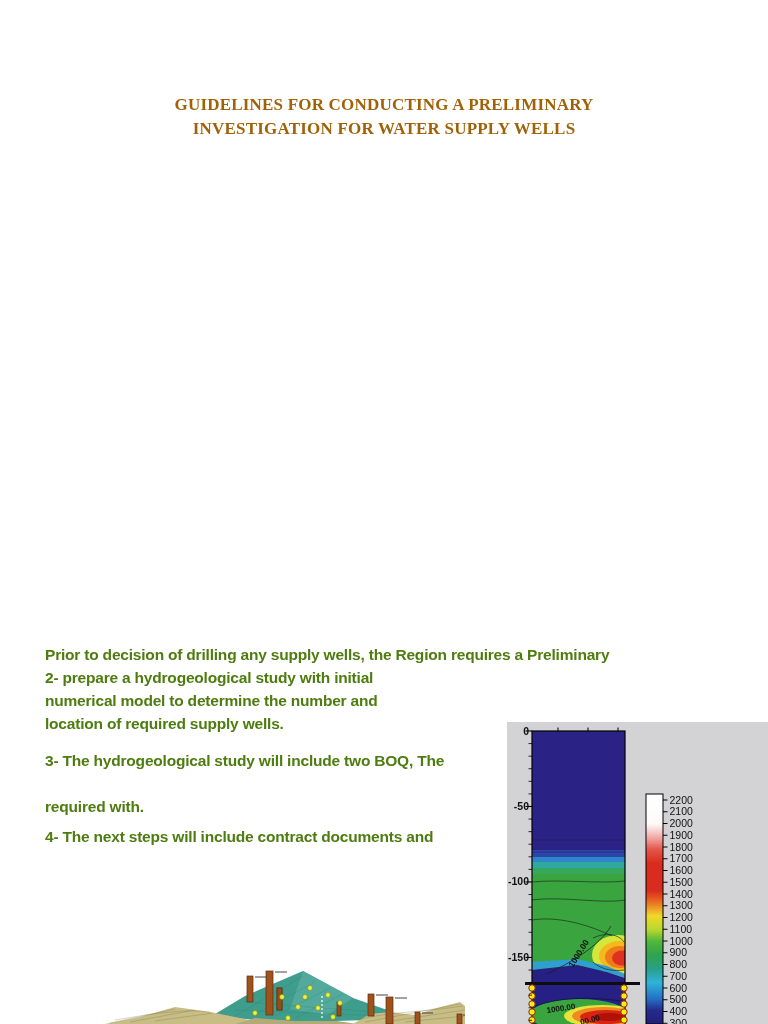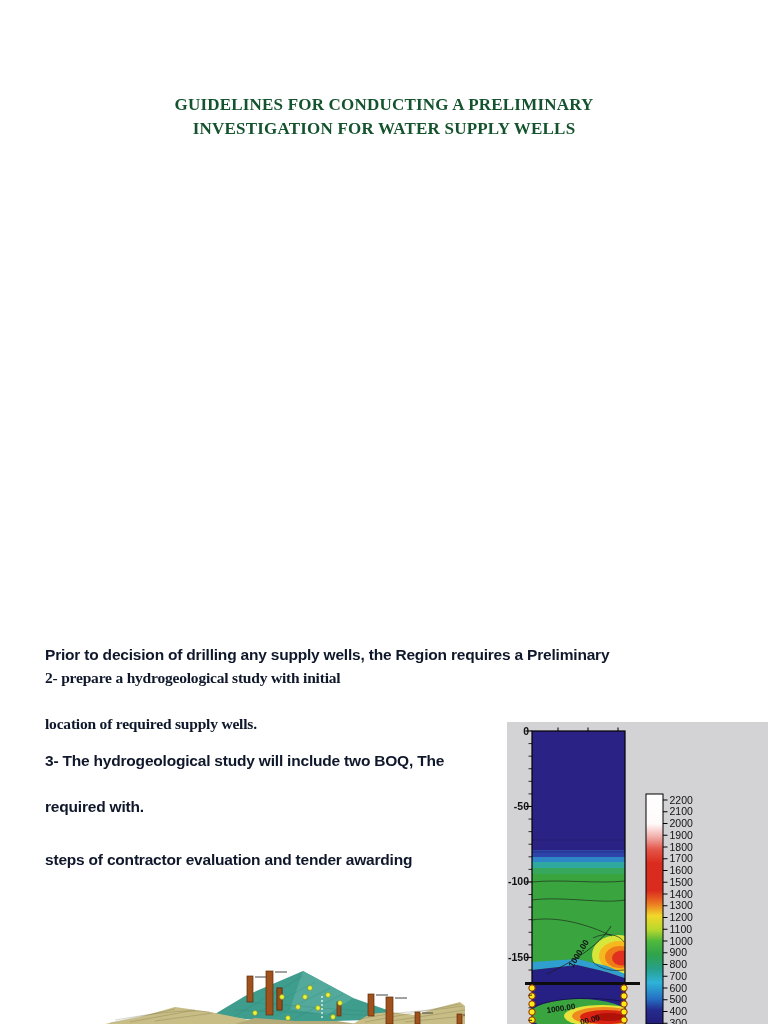--- a/index.html
+++ b/index.html
@@ -12,35 +12,35 @@
     font-family:"Liberation Sans",sans-serif;
   }
   .doc-title{
     position:absolute;
     top:93px;left:0;right:0;
     text-align:center;
     font-family:"Liberation Serif",serif;
     font-weight:bold;
     font-size:17px;
     line-height:23.5px;
-    color:#14532d;
+    color:#a16207;
     letter-spacing:0.2px;
   }
   .body-text{
     position:absolute;
     left:45px;top:643px;right:8px;
-    color:#0f172a;
+    color:#4d7c0f;
     font-weight:bold;
     font-size:15.5px;
     line-height:23px;
     letter-spacing:-0.2px;
   }
   .body-text p{margin:0;}
   .para-2{margin-bottom:12px !important;}
-  .para-3{margin-bottom:14px !important;font-family:Liberation Serif, serif;}
+  .para-3{margin-bottom:14px !important;}
   .para-4{margin-bottom:7px !important;}
   .contour-panel{
     position:absolute;
     left:507px;top:722px;
     width:261px;height:302px;
     background:#d3d3d6;
     overflow:hidden;
   }
   .terrain-fig{
     position:absolute;
@@ -59,31 +59,30 @@
     <span>GUIDELINES FOR CONDUCTING A PRELIMINARY</span><br>
     <span>INVESTIGATION FOR WATER SUPPLY WELLS</span>
   </div>
 
   <div class="body-text">
     <p class="para-1">
       <span>Prior to decision of drilling any supply wells, the Region requires a Preliminary</span><br>
     </p>
     <p class="para-3">
       <span>2- prepare a hydrogeological study with initial</span><br>
-      <br>
+      <span>numerical model to determine the number and</span><br>
       <span>location of required supply wells.</span>
     </p>
     <p class="para-4">
       <span>3- The hydrogeological study will include two BOQ, The</span><br>
       <br>
       <span>required with.</span>
     </p>
     <p class="para-5">
-      <br>
-      <span>steps of contractor evaluation and tender awarding</span>
+      <span>4- The next steps will include contract documents and</span><br>
     </p>
   </div>
 
   <div class="contour-panel">
     <svg width="261" height="302" viewBox="0 0 261 302">
       <defs>
         <clipPath id="plotClip">
             <rect x="25" y="9" width="93" height="294"></rect>
           </clipPath>
         <linearGradient id="cbgrad" x1="0" y1="0" x2="0" y2="1">

